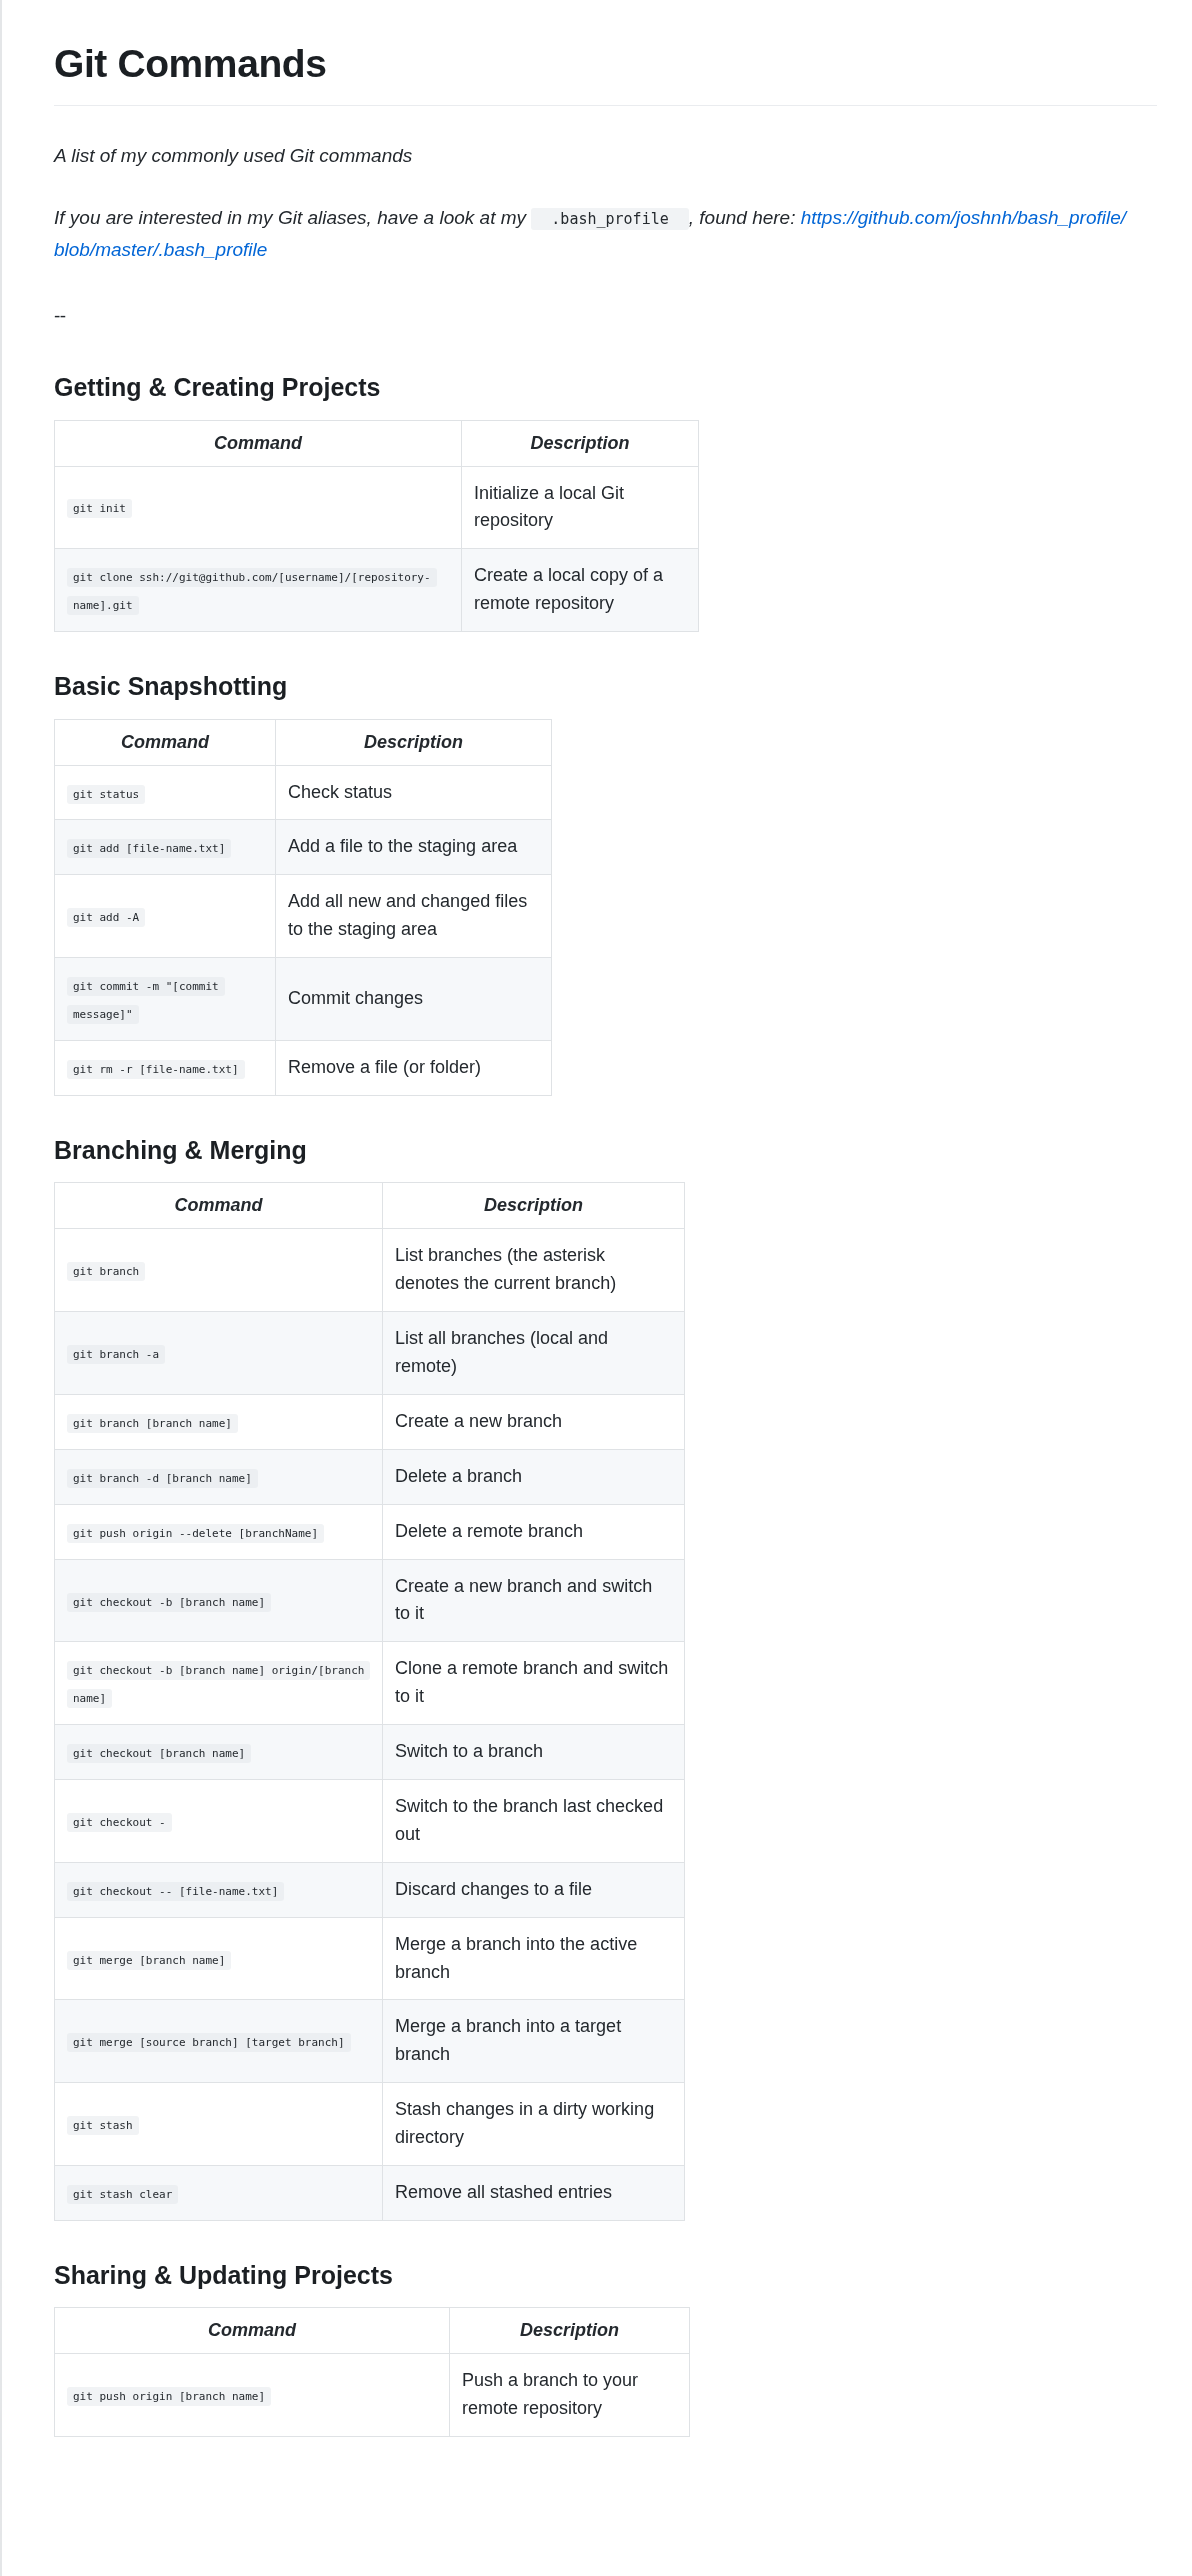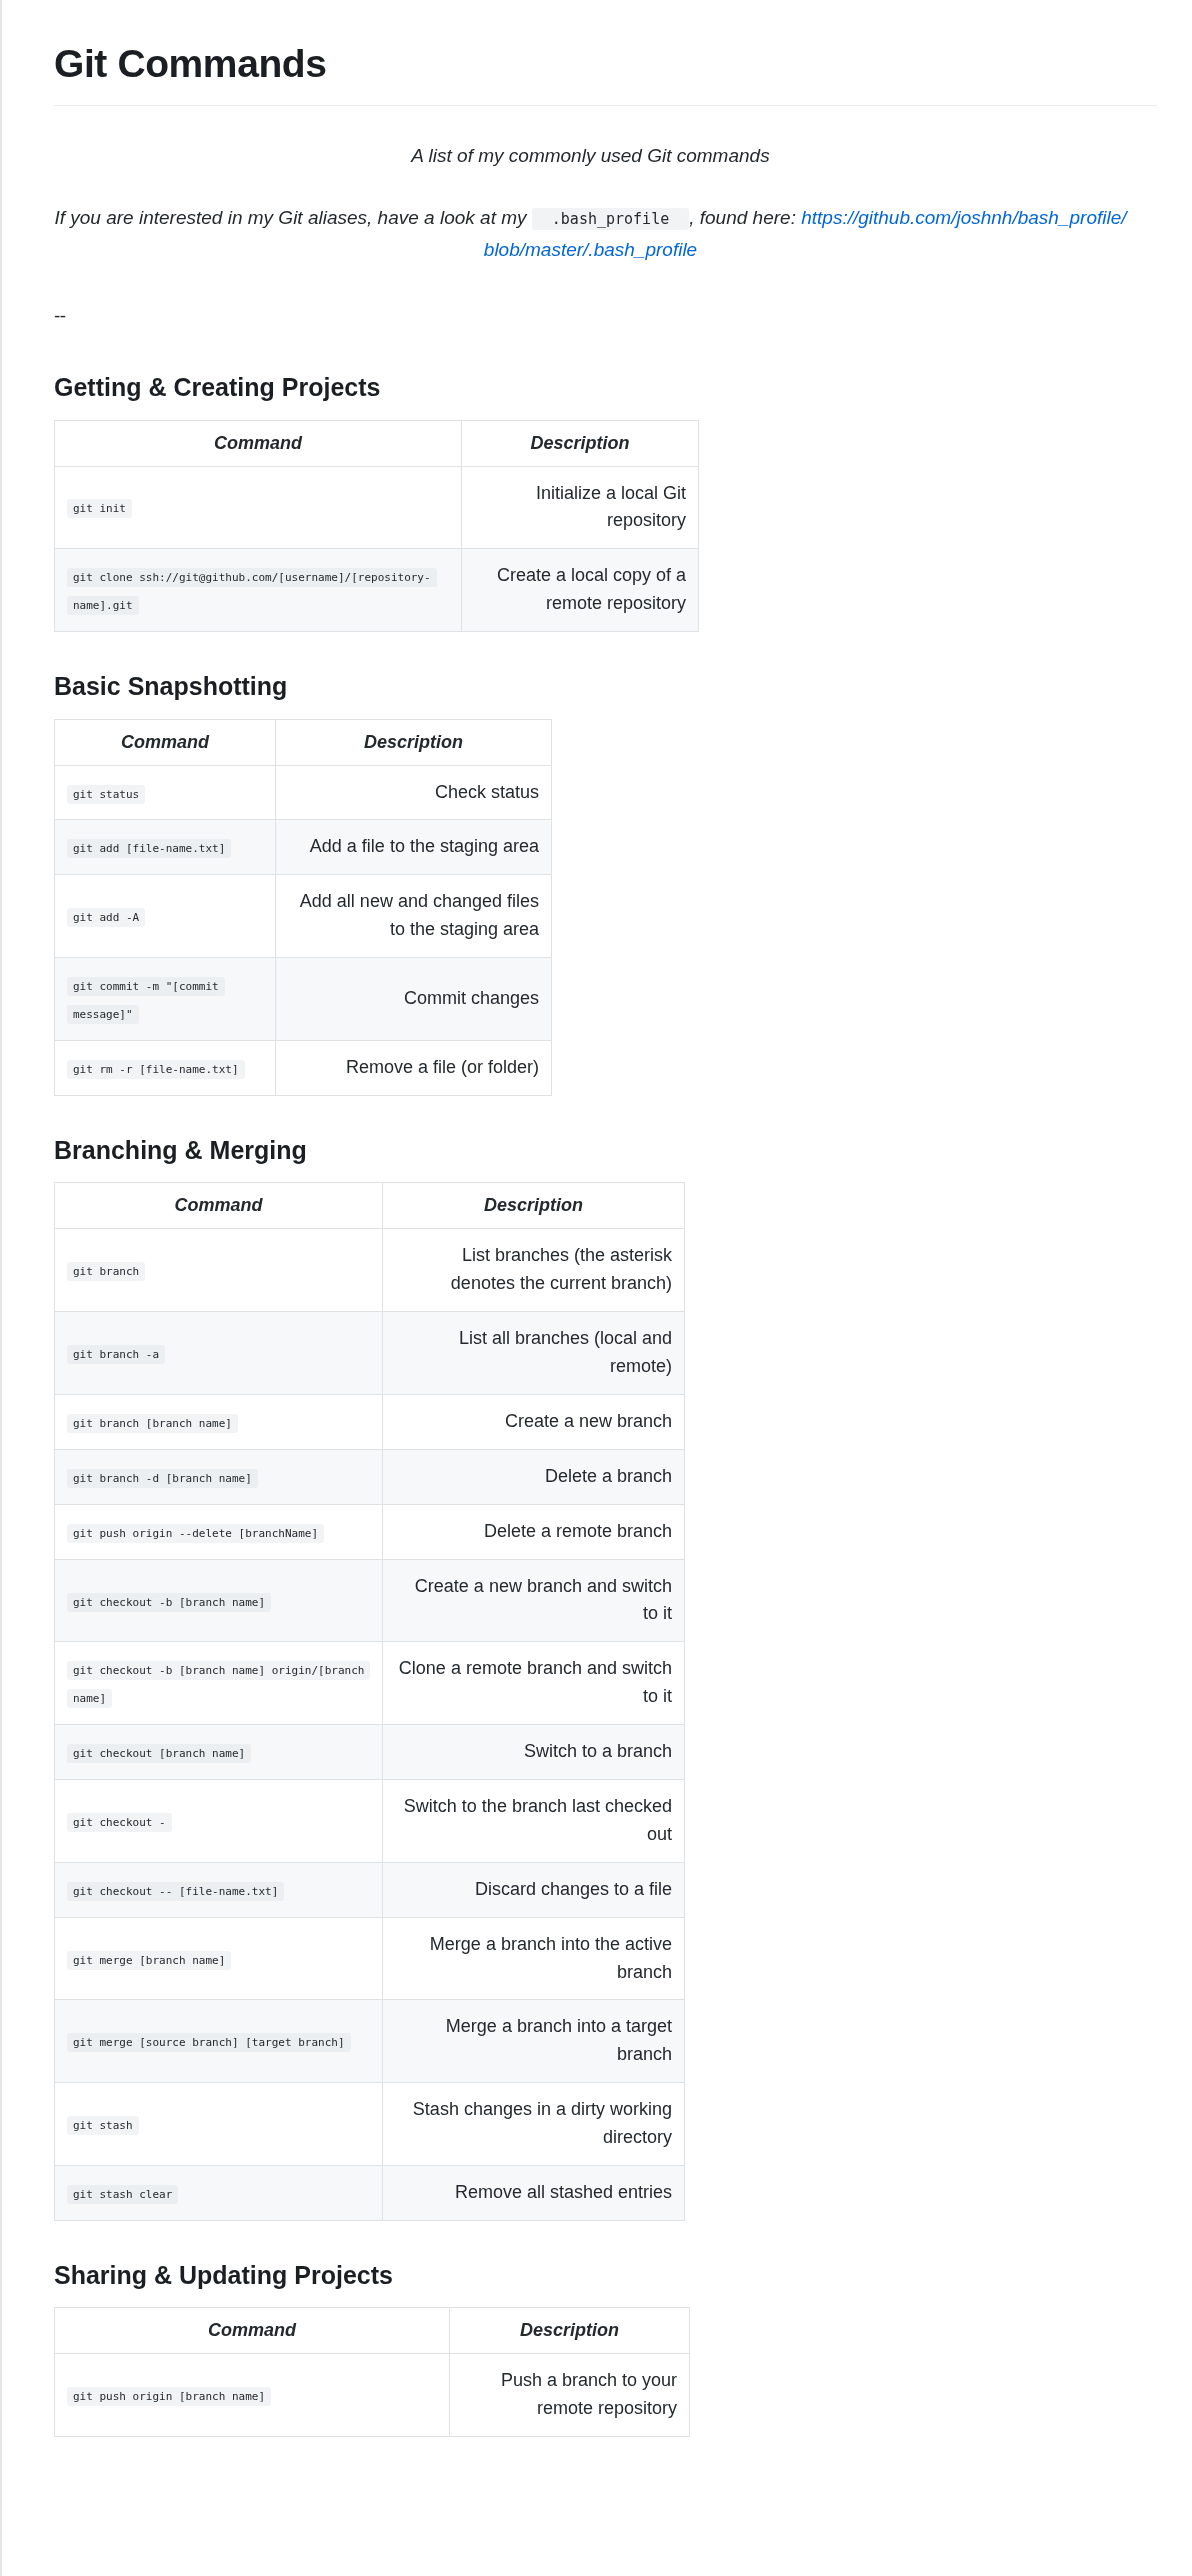--- a/index.html
+++ b/index.html
@@ -39,21 +39,20 @@
     height: 0;
   }
 
   p.intro {
     font-style: italic;
     font-size: 19px;
     line-height: 1.7;
     margin: 3px 0 30px 0;
     color: #24292e;
     max-width: 1073px;
-    text-align: center;
   }
   p.intro.second { margin-bottom: 34px; }
 
   .dashes {
     font-size: 19px;
     line-height: 1.6;
     margin: 0 0 40px 0;
     color: #24292e;
     letter-spacing: -0.5px;
   }
@@ -122,21 +121,21 @@
     padding: 3px 6px;
     color: #24292e;
     display: inline;
     line-height: 2.0;
     box-decoration-break: clone;
     -webkit-box-decoration-break: clone;
   }
   table.cmd-table tbody tr:nth-child(even) td.cmd-cell code {
     background: #eceff2;
   }
-  td.desc-cell { padding-left: 14px; text-align: right; }
+  td.desc-cell { padding-left: 14px; }
 
   
   .t-getting  { width: 644px; }
   .t-getting  col.c1 { width: 407px; } .t-getting col.c2 { width: 237px; }
 
   .t-basic    { width: 497px; }
   .t-basic    col.c1 { width: 221px; } .t-basic col.c2 { width: 276px; }
 
   .t-branch   { width: 630px; }
   .t-branch   col.c1 { width: 328px; } .t-branch col.c2 { width: 302px; }

